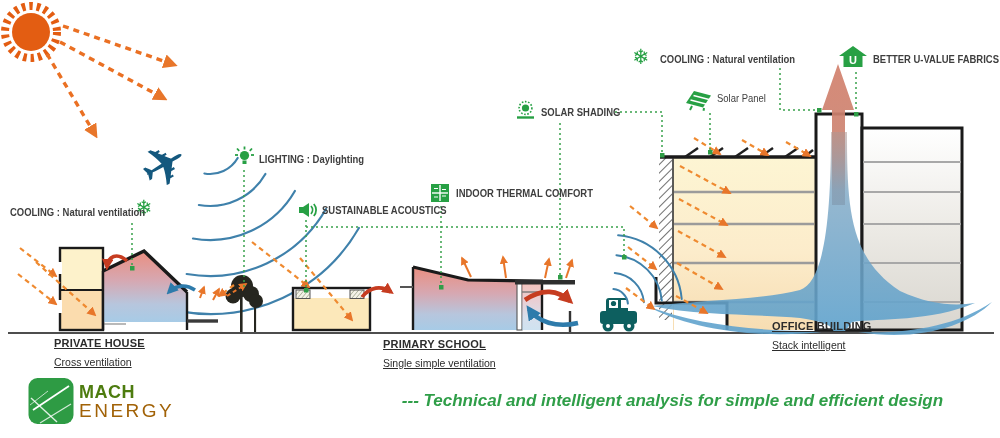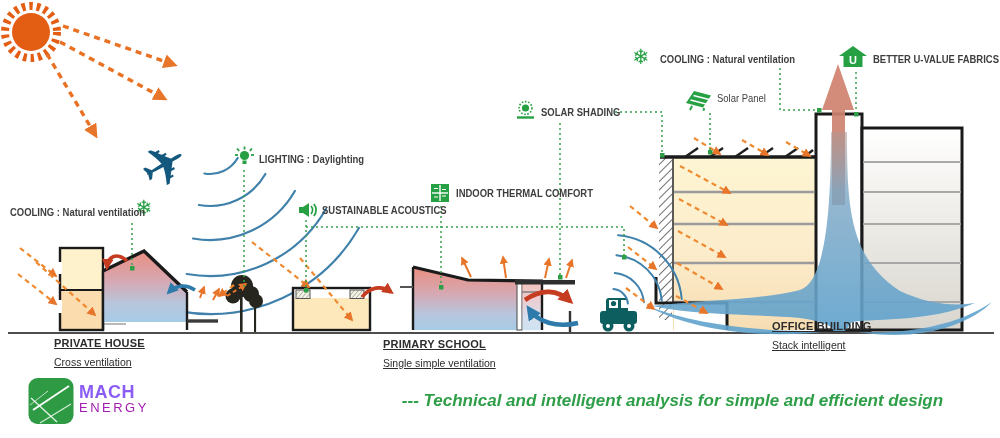--- a/index.html
+++ b/index.html
@@ -8,22 +8,22 @@
   #art{position:absolute;left:0;top:0;}
   .ann{position:absolute;white-space:nowrap;color:#3e3e3e;font-size:11px;font-weight:700;
        transform:scaleX(.86);transform-origin:0 50%;}
   .ann.normal{font-weight:400;}
   .icon{position:absolute;}
   .snow{position:absolute;color:#27a044;font-family:"DejaVu Sans",sans-serif;
         font-size:21px;font-weight:700;line-height:1;}
   .caption{position:absolute;width:140px;text-align:left;color:#2c2c2c;text-decoration:underline;}
   .caption .nm{display:block;font-size:11px;font-weight:700;letter-spacing:.2px;}
   .caption .sub{display:block;font-size:10.5px;font-weight:400;margin-top:7px;}
-  #brand-top{position:absolute;left:79px;top:382px;font-size:18px;font-weight:700;color:#8b5cf6;letter-spacing:.5px;}
-  #brand-bottom{position:absolute;left:79px;top:400px;font-size:13px;font-weight:400;color:#a21caf;letter-spacing:2.5px;}
+  #brand-top{position:absolute;left:79px;top:382px;font-size:18px;font-weight:700;color:#4d7c0f;letter-spacing:.5px;}
+  #brand-bottom{position:absolute;left:79px;top:400px;font-size:19px;font-weight:400;color:#a16207;letter-spacing:2.5px;}
   #tagline{position:absolute;left:350px;top:391px;width:645px;text-align:center;
            font-size:17px;font-style:italic;font-weight:600;color:#2f9e48;}
 </style>
 </head>
 <body>
 
 <div id="stage">
 
 <svg id="art" width="1000" height="438" viewBox="0 0 1000 438">
   <defs>

